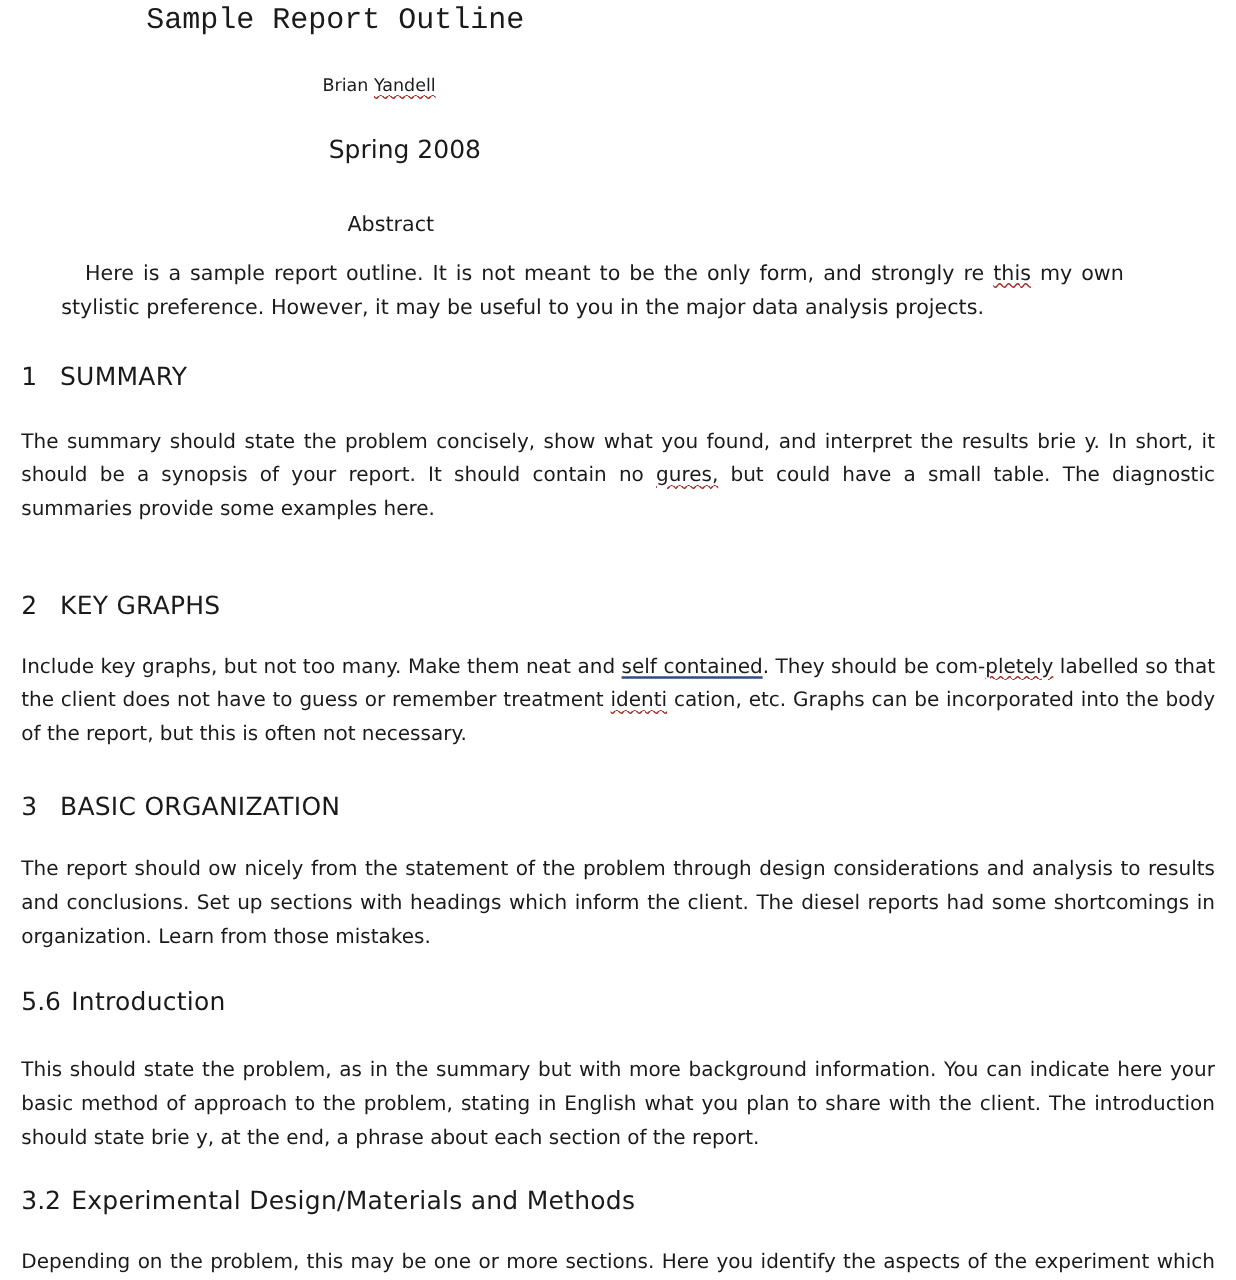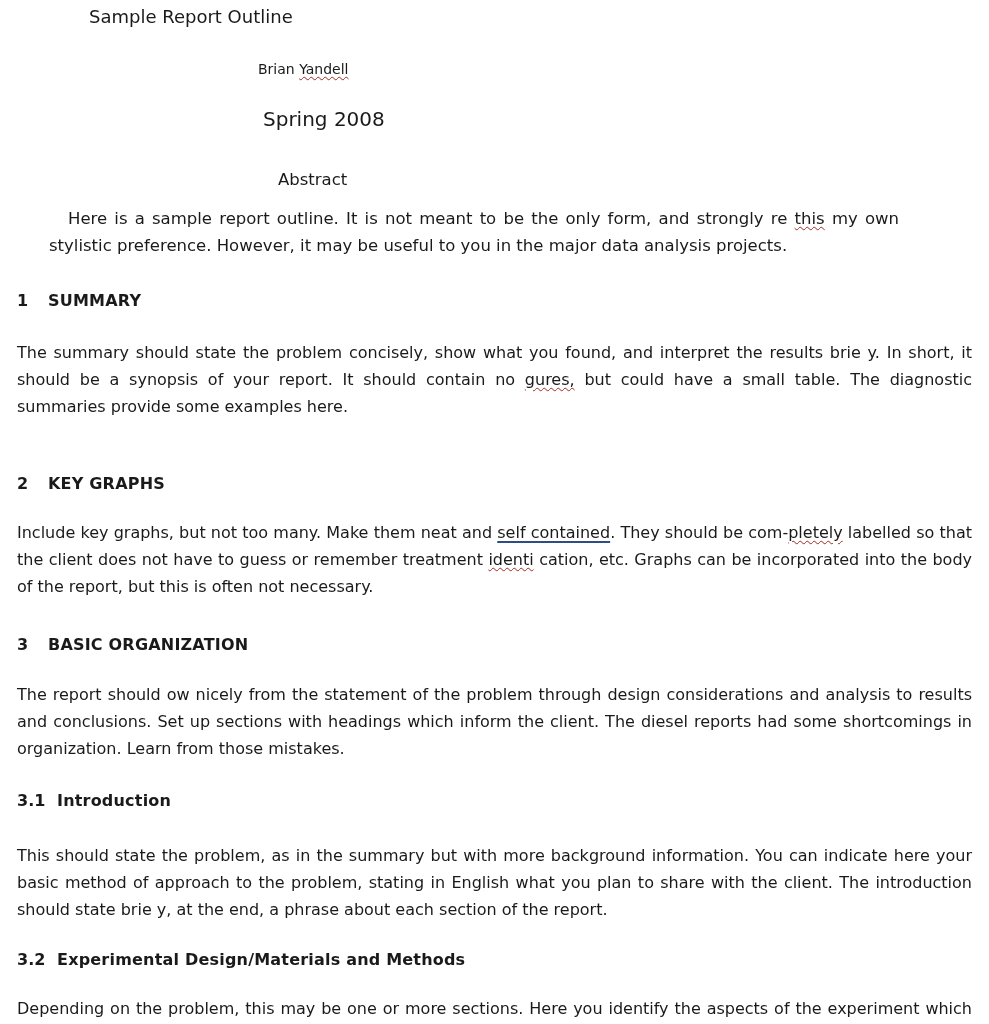--- a/index.html
+++ b/index.html
@@ -7,31 +7,31 @@
   body { width:989px; height:1024px; overflow:hidden; }
   .page {
     width:989px; height:1024px;
     background:#ffffff;
     padding:0 17px;
     overflow:hidden;
     font-family:"DejaVu Sans", sans-serif;
     color:#1a1a1a;
   }
   
-  .front-title  { font-size:18px; line-height:22px; margin:6px 0 0 72px; }
+  .front-title  { font-size:24px; line-height:22px; margin:6px 0 0 100px;font-family:Liberation Mono, monospace; }
   .front-author { font-size:14px; line-height:22px; margin:30px 0 0 241px; }
   .front-date   { font-size:20px; line-height:22px; margin:28px 0 0 246px; }
   .abstract-label { font-size:16.5px; line-height:22px; margin:39px 0 0 261px; }
   .abstract-para {
     font-size:16.5px; line-height:27px;
     text-align:justify; text-indent:19px;
     margin:14px 73px 0 32px;
   }
   
-  .sec-head { font-size:16px; font-weight:bold; line-height:20px; letter-spacing:0.2px; }
+  .sec-head { font-size:20px; font-weight:normal; line-height:20px; letter-spacing:0.2px; }
   .sec-head .sec-num { display:inline-block; min-width:31px; }
   .sec-head.sub .sec-num { min-width:40px; letter-spacing:0; }
   
   .body-para { font-size:16px; line-height:27px; text-align:justify; }
   .cutoff { text-align-last:justify; }
   
   .mt-h1 { margin-top:32px; }
   .mt-p1 { margin-top:28px; }
   .mt-h2 { margin-top:54px; }
   .mt-p2 { margin-top:25px; }
@@ -76,21 +76,21 @@
   <p class="body-para mt-p1"><span>The summary should state the problem concisely, show what you found, and interpret the results brie y. In short, it should be a synopsis of your report. It should contain no </span><span class="misspell">gures,</span><span> but could have a small table. The diagnostic summaries provide some examples here.</span></p>
 
   <h2 class="sec-head mt-h2"><span class="sec-num">2</span><span>KEY GRAPHS</span></h2>
 
   <p class="body-para mt-p2"><span>Include key graphs, but not too many. Make them neat and </span><span class="link-ul">self contained</span><span>. They should be com-</span><span class="misspell">pletely</span><span> labelled so that the client does not have to guess or remember treatment </span><span class="misspell">identi</span><span> cation, etc. Graphs can be incorporated into the body of the report, but this is often not necessary.</span></p>
 
   <h2 class="sec-head mt-h3"><span class="sec-num">3</span><span>BASIC ORGANIZATION</span></h2>
 
   <p class="body-para mt-p3">The report should ow nicely from the statement of the problem through design considerations and analysis to results and conclusions. Set up sections with headings which inform the client. The diesel reports had some shortcomings in organization. Learn from those mistakes.</p>
 
-  <h2 class="sec-head sub mt-h31"><span class="sec-num">3.1</span><span>Introduction</span></h2>
+  <h2 class="sec-head sub mt-h31"><span class="sec-num">5.6</span><span>Introduction</span></h2>
 
   <p class="body-para mt-p31">This should state the problem, as in the summary but with more background information. You can indicate here your basic method of approach to the problem, stating in English what you plan to share with the client. The introduction should state brie y, at the end, a phrase about each section of the report.</p>
 
   <h2 class="sec-head sub mt-h32"><span class="sec-num">3.2</span><span>Experimental Design/Materials and Methods</span></h2>
 
   <p class="body-para cutoff mt-p32">Depending on the problem, this may be one or more sections. Here you identify the aspects of the experiment which are key to understanding the design. Some elaboration may be necessary (but keep it short) about</p>
 
 </div>
 
 </body></html>

